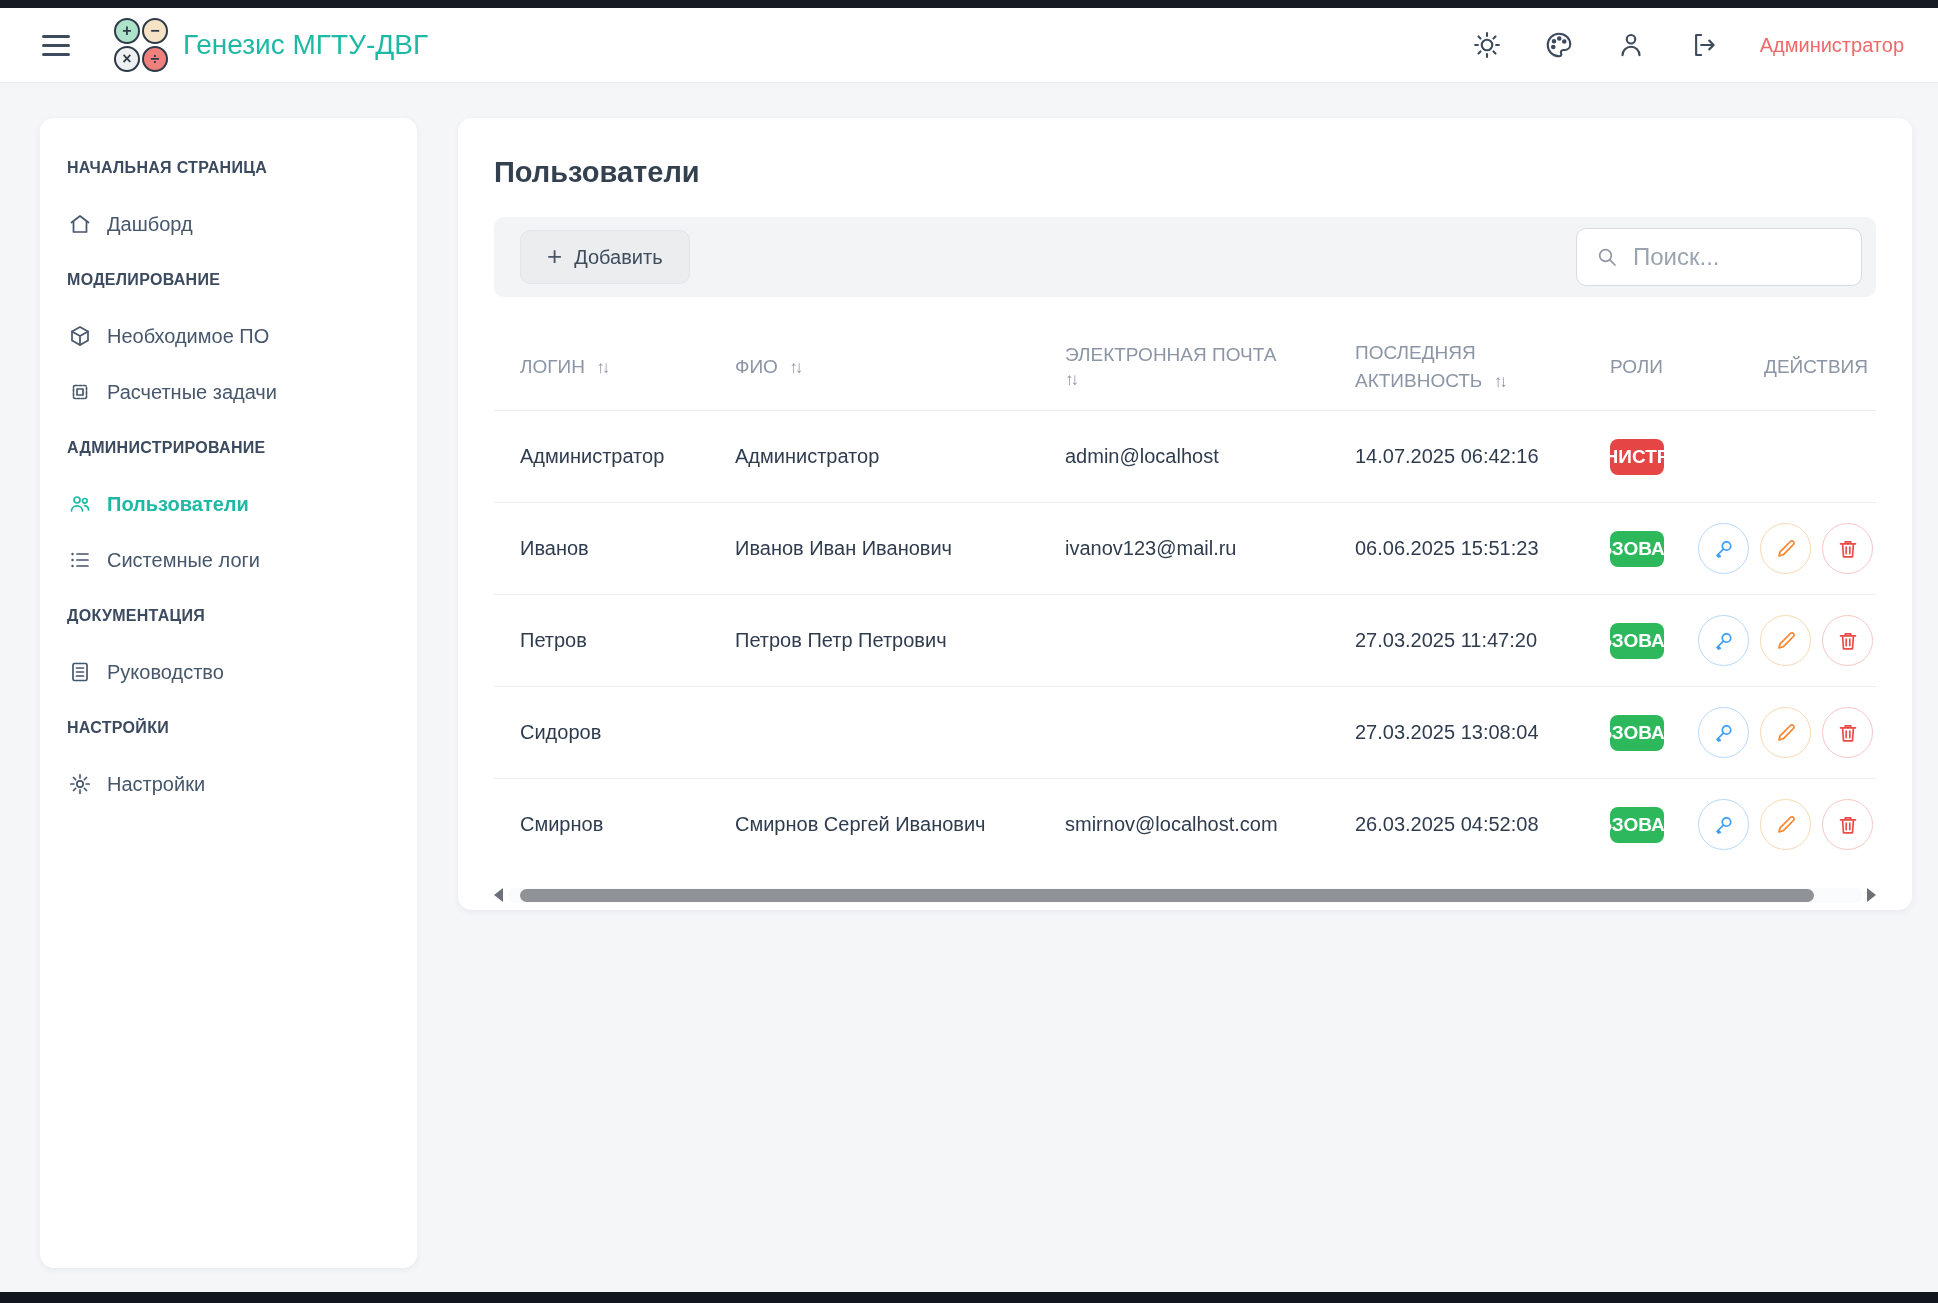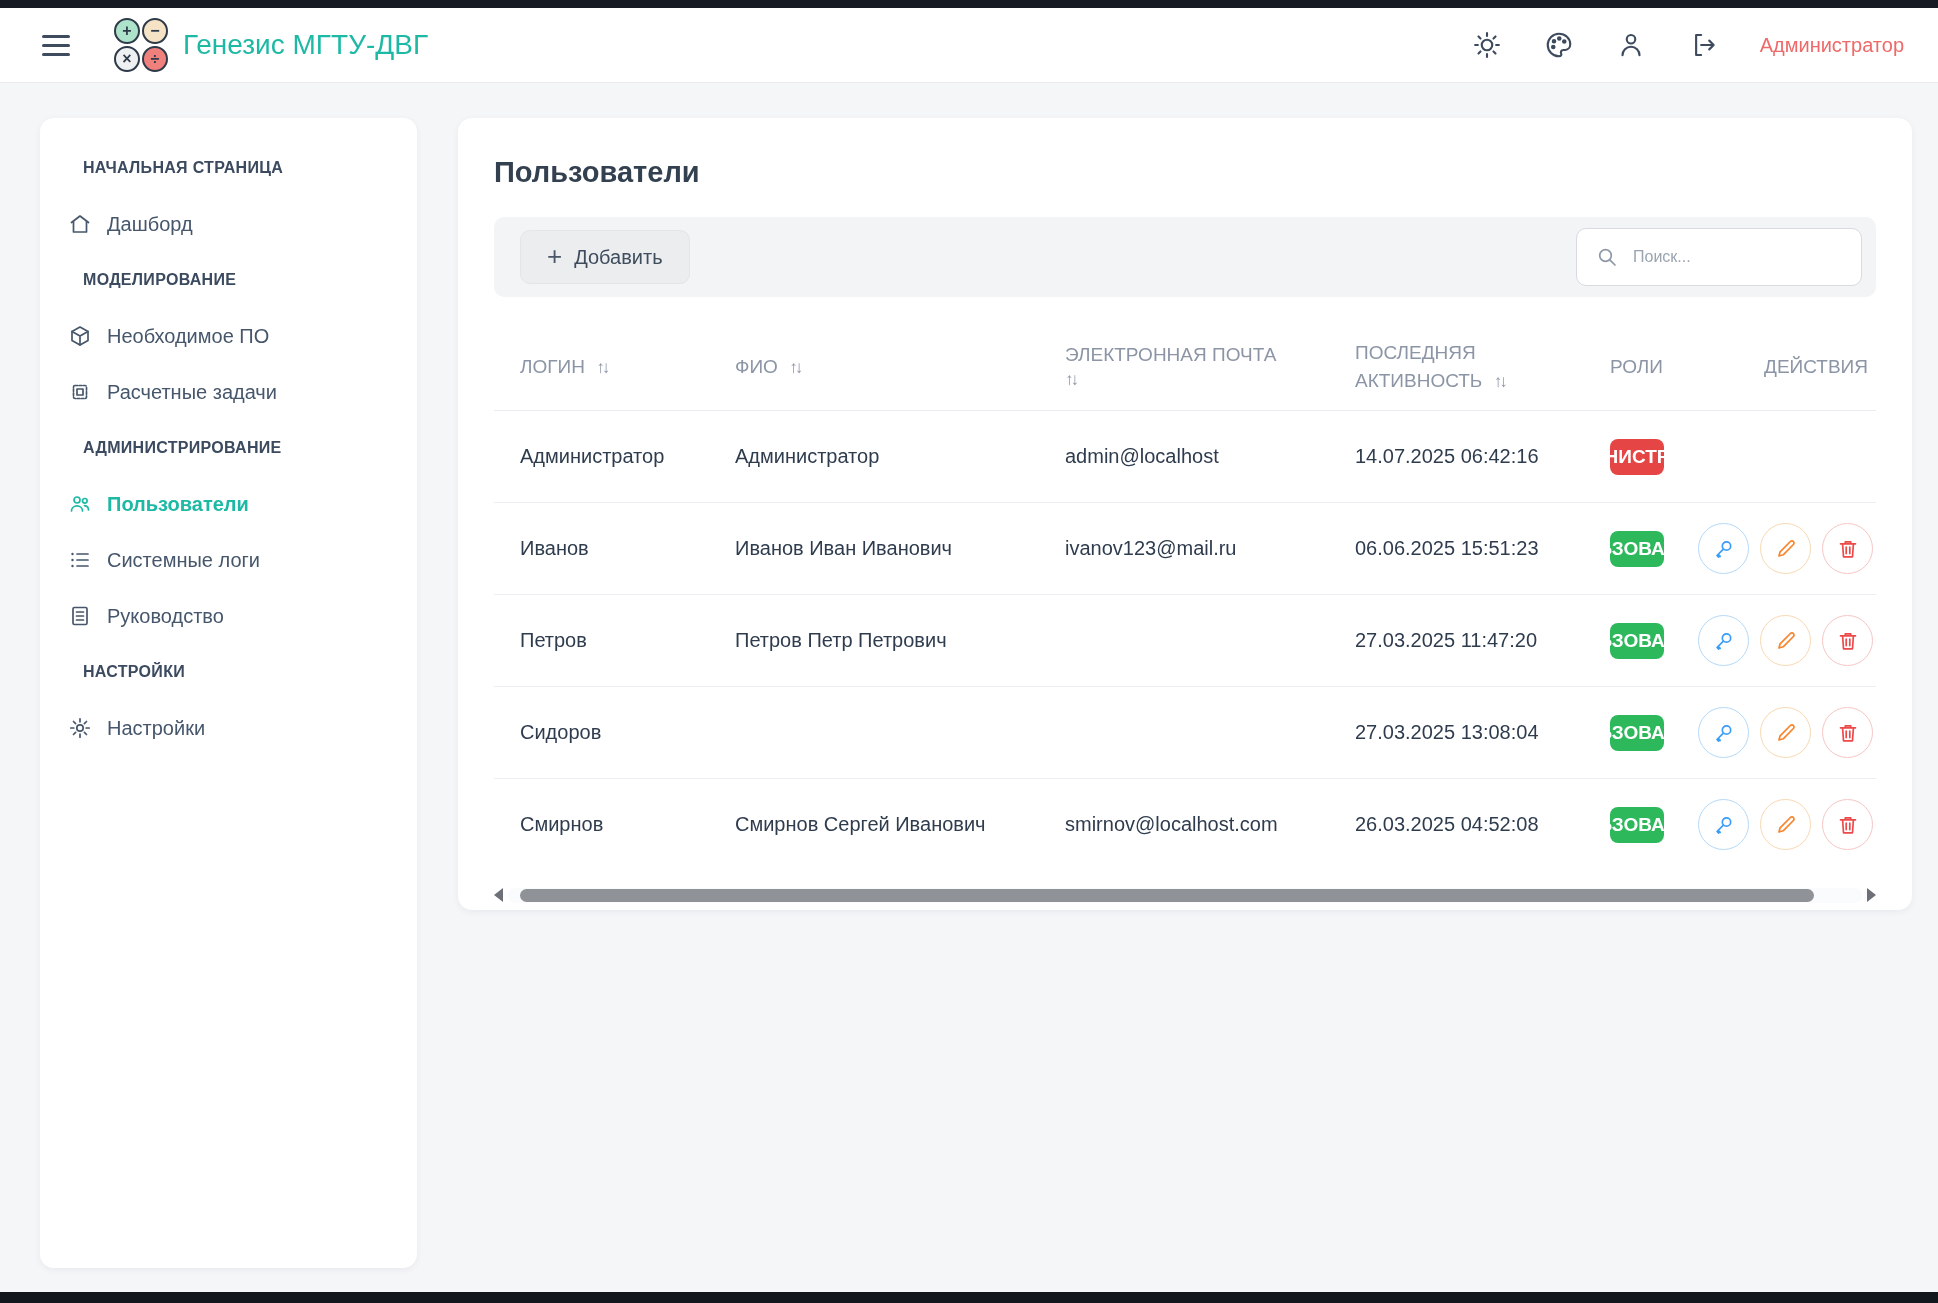--- a/index.html
+++ b/index.html
@@ -35,21 +35,21 @@
   .hdr-icon { width:30px; height:30px; color:#3e4b5e; cursor:pointer; display:block; }
   .hdr-user { font-size:20px; color:var(--user-red,#ee6a6a); cursor:default; }
 
   
   .body-area { height:1209px; display:flex; align-items:flex-start; gap:41px; padding:35px 26px 0 40px; }
   .sidebar {
     width:377px; height:1150px; background:#fff; border-radius:14px;
     padding:22px 0 30px; box-shadow:0 2px 6px rgba(60,75,100,.07); flex:none;
   }
   .side-section-title {
-    height:56px; display:flex; align-items:center; padding:0 43px;
+    height:56px; display:flex; align-items:center; padding:0 27px;
     font-size:16px; font-weight:bold; color:#3b4a5f; letter-spacing:.3px;
   }
   .side-item {
     height:56px; display:flex; align-items:center; gap:15px; padding:0 20px 0 28px;
     font-size:20px; color:#46566b; cursor:pointer;
   }
   .side-item svg { width:24px; height:24px; flex:none; }
   .side-item.active { color:var(--brand-teal,#1db9a5); font-weight:bold; }
 
   .main-col { flex:1; display:flex; flex-direction:column; height:1174px; }
@@ -68,21 +68,21 @@
     display:flex; align-items:center; gap:12px; height:54px; padding:0 26px;
     background:#ebedef; border:1px solid #e3e5e9; border-radius:10px;
     font-size:20px; color:#3f4c5c; cursor:pointer; font-family:inherit;
   }
   .add-btn .plus { font-size:26px; font-weight:400; line-height:1; margin-top:-2px; color:#4a5768; }
   .search-box {
     display:flex; align-items:center; gap:12px; width:286px; height:58px; padding:0 18px;
     background:#fff; border:1px solid #d8dbe0; border-radius:10px;
   }
   .search-box svg { width:24px; height:24px; color:#8d97a5; flex:none; }
-  .search-box input { border:none; outline:none; width:100%; font-size:16px; color:#3f4c5c; font-family:inherit; background:transparent; }
+  .search-box input { border:none; outline:none; width:100%; font-size:24px; color:#3f4c5c; font-family:inherit; background:transparent; }
   .search-box input::placeholder { color:#9aa4b0; }
 
   
   .table-viewport { overflow:hidden; margin-top:26px; width:1382px; }
   table.users { width:1460px; border-collapse:collapse; table-layout:fixed; }
   table.users col.c-login { width:215px; }
   table.users col.c-fio { width:330px; }
   table.users col.c-email { width:290px; }
   table.users col.c-act { width:255px; }
   table.users col.c-roles { width:114px; }
@@ -220,20 +220,21 @@
       <span>Пользователи</span>
     </div>
     <div class="side-item">
       <svg viewBox="0 0 24 24">
           <path d="M9 6h11M9 12h11M9 18h11"></path>
           <path d="M4.5 6h.01M4.5 12h.01M4.5 18h.01" stroke-width="2.4"></path>
         </svg>
       <span>Системные логи</span>
     </div>
 
+    <div class="side-section-title">ДОКУМЕНТАЦИЯ</div>
     <div class="side-item">
       <svg viewBox="0 0 24 24">
           <rect x="5" y="3.5" width="14" height="17" rx="1.5"></rect>
           <path d="M8.5 8h7M8.5 12h7M8.5 16h7"></path>
         </svg>
       <span>Руководство</span>
     </div>
 
     <div class="side-section-title">НАСТРОЙКИ</div>
     <div class="side-item">

